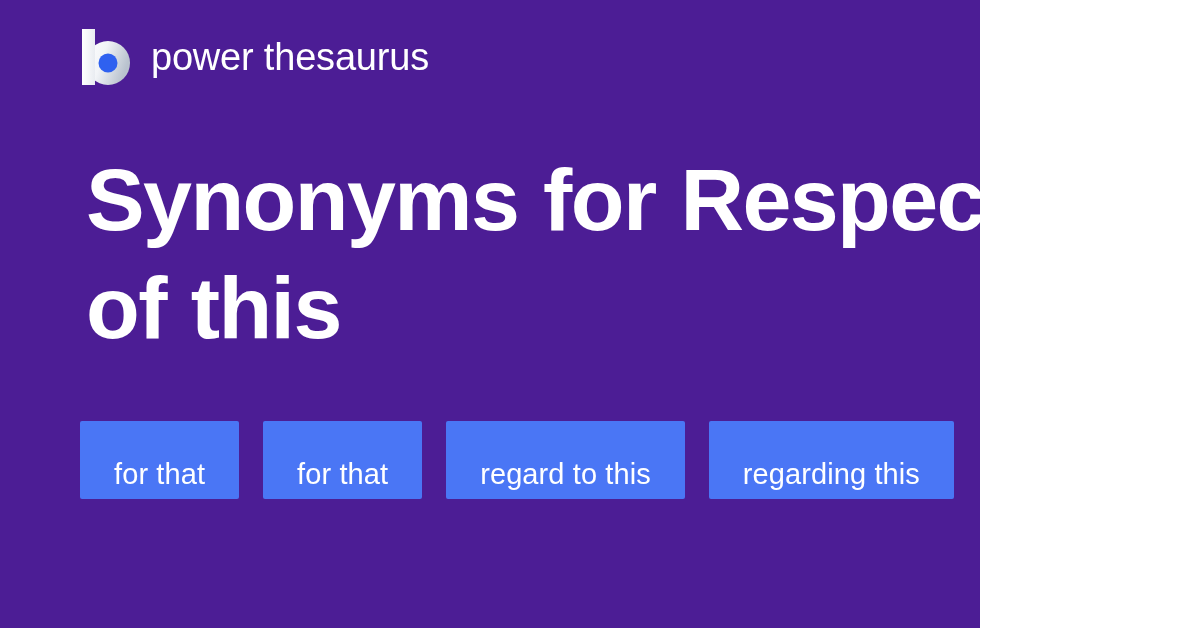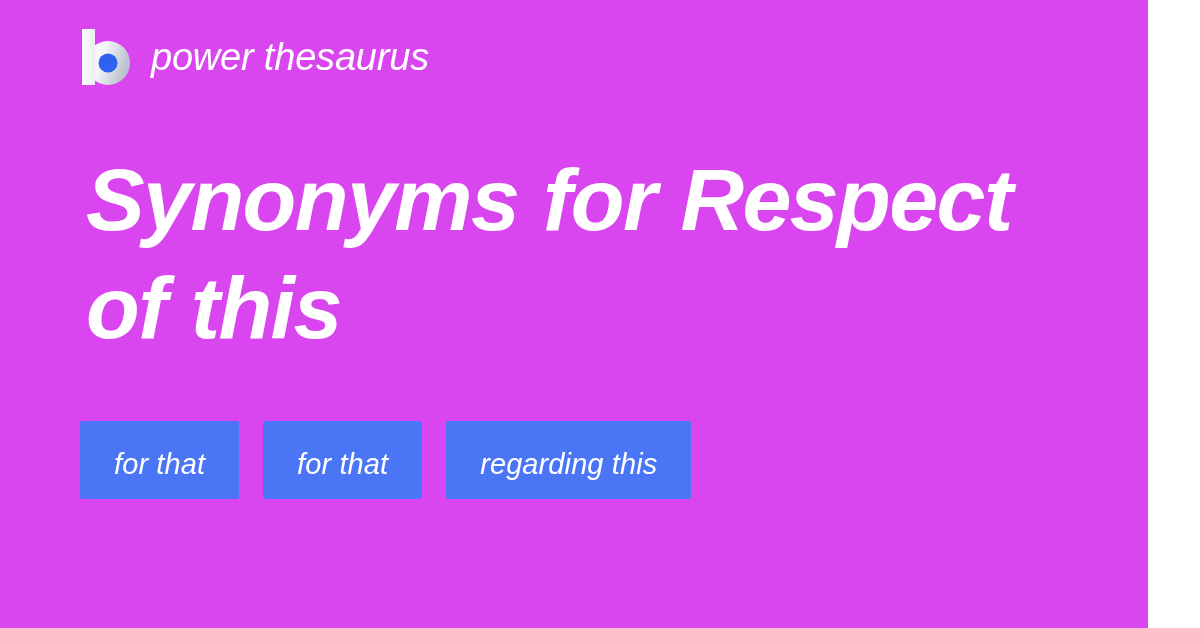--- a/index.html
+++ b/index.html
@@ -9,25 +9,24 @@
   body {
     width: 1200px;
     height: 628px;
     overflow: hidden;
     font-family: "Liberation Sans", sans-serif;
     -webkit-font-smoothing: antialiased;
   }
 
   #card {
     position: relative;
-    width: 1148px;
+    width: 980px;
     height: 628px;
-    background: #d946ef;
+    background: #4c1d95;
     box-sizing: border-box;
-    font-style: italic;
   }
 
   
   #brand {
     position: absolute;
     left: 80px;
     top: 28px;
     display: flex;
     align-items: center;
     height: 58px;
@@ -79,21 +78,21 @@
 
   .chip {
     height: 78px;
     box-sizing: border-box;
     background: #4a76f5;
     color: #ffffff;
     font-size: 29px;
     line-height: 78px;
     font-weight: 400;
     letter-spacing: 0.1px;
-    padding: 4px 34px;
+    padding: 14px 34px;
     white-space: nowrap;
     border: none;
     border-radius: 2px;
     text-align: right;
     font-family: "Liberation Sans", sans-serif;
   }
 </style>
 </head>
 <body>
 
@@ -120,16 +119,17 @@
       <rect x="2" y="0" width="13" height="56" fill="url(#stemGrad)"></rect>
     </svg>
     <span id="brand-word">power thesaurus</span>
   </div>
 
   <h1 id="headline">Synonyms for Respect of this</h1>
 
   <div id="chips">
     <span class="chip">for that</span>
     <span class="chip">for that</span>
+    <span class="chip">regard to this</span>
     <span class="chip">regarding this</span>
   </div>
 
 </div>
 
 </body></html>

